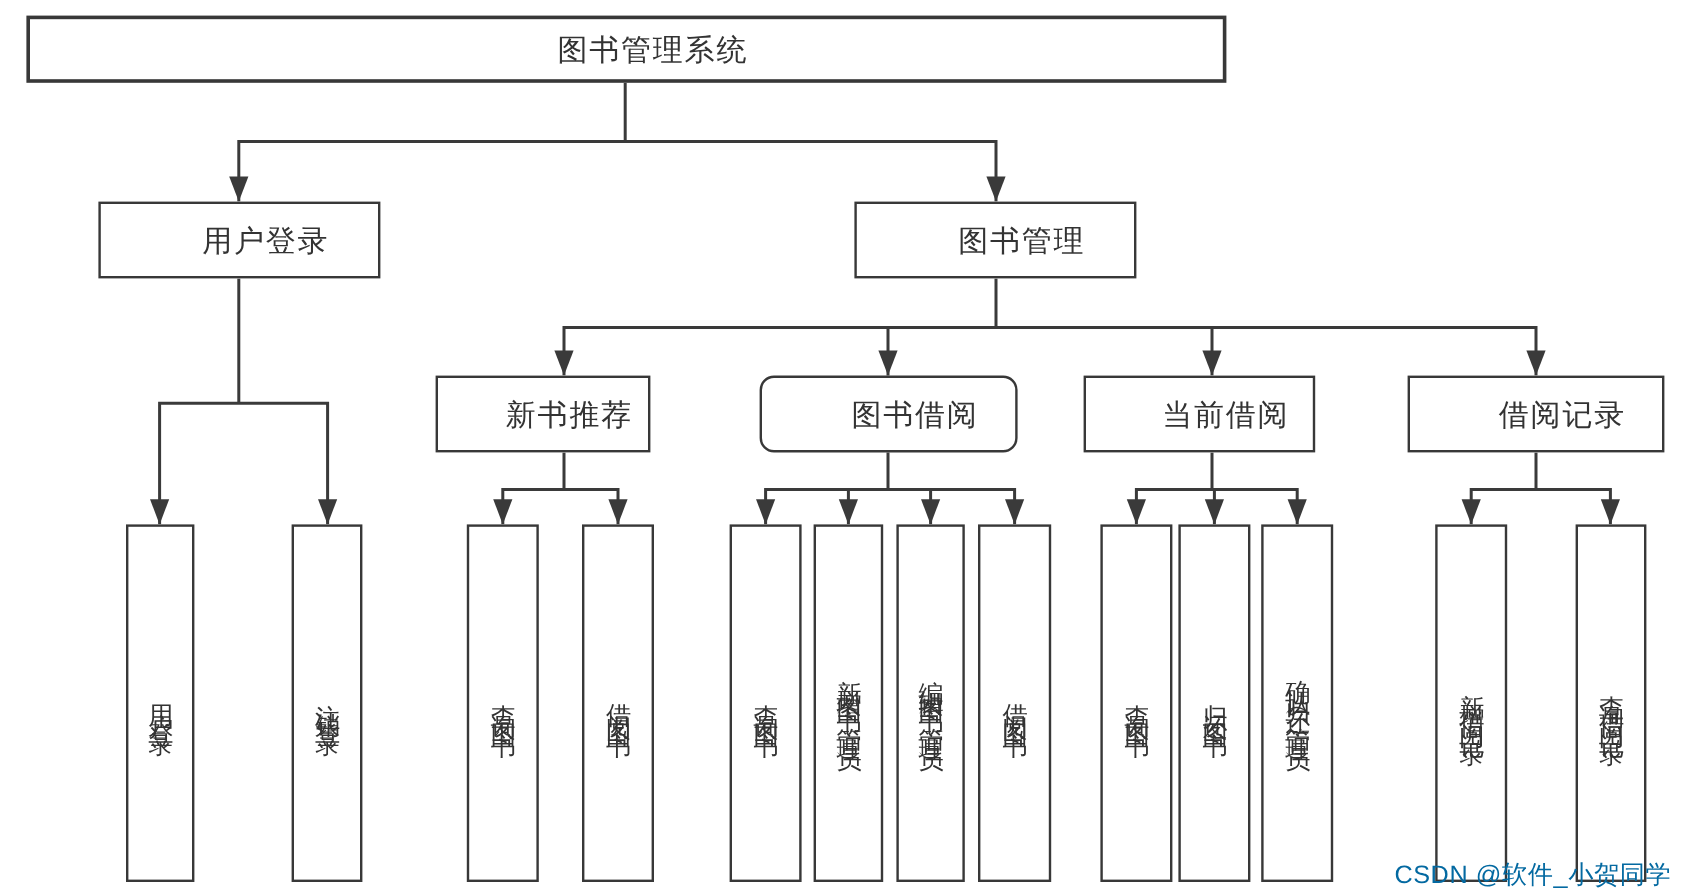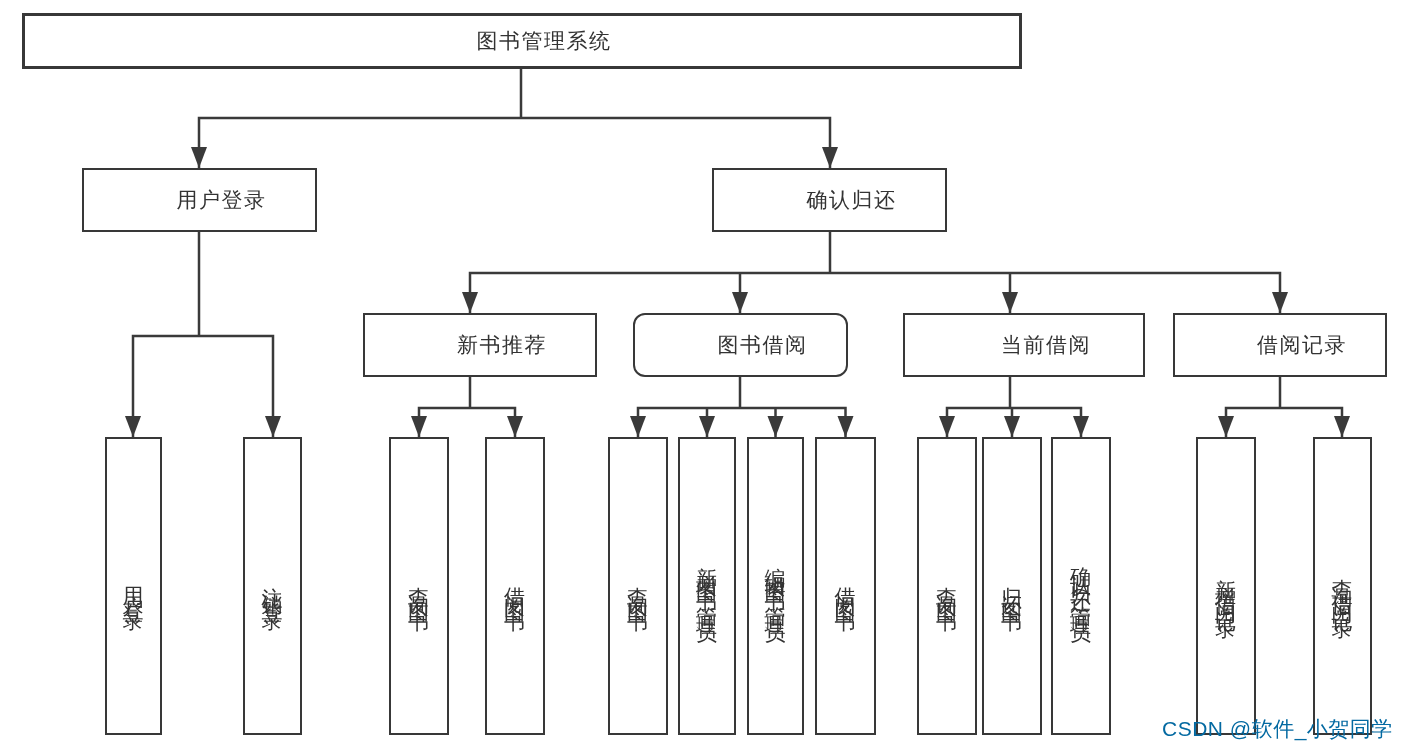--- a/index.html
+++ b/index.html
@@ -27,21 +27,21 @@
     background: #ffffff;
     border: 2.5px solid #383838;
     color: #333333;
     display: flex;
     align-items: center;
     justify-content: center;
     z-index: 2;
   }
 
   .hbox {
-    font-size: 21px;
+    font-size: 25px;
     letter-spacing: 1.5px;
     white-space: nowrap;
     padding-left: 44px;
   }
 
   .root-box {
     left: 22px; top: 13px;
     width: 1000px; height: 56px;
     border-width: 3px;
   }
@@ -124,30 +124,30 @@
   </svg>
 
   <div class="node hbox root-box">
     <span>图书管理系统</span>
   </div>
 
   <div class="node hbox lvl2" style="left:82px;">
     <span>用户登录</span>
   </div>
   <div class="node hbox lvl2" style="left:712px;">
-    <span>确认归还</span>
+    <span>图书管理</span>
   </div>
 
-  <div class="node hbox lvl3" style="left:363px;width:234px;">
+  <div class="node hbox lvl3" style="left:363px;width:179px;">
     <span>新书推荐</span>
   </div>
   <div class="node hbox lvl3" style="left:633px;width:215px;border-radius:12px;">
     <span>图书借阅</span>
   </div>
-  <div class="node hbox lvl3" style="left:903px;width:242px;">
+  <div class="node hbox lvl3" style="left:903px;width:193px;">
     <span>当前借阅</span>
   </div>
   <div class="node hbox lvl3" style="left:1173px;width:214px;">
     <span>借阅记录</span>
   </div>
 
   <div class="node leaf" style="left:105px;width:57px;">
     <span class="vtext">用户登录</span>
   </div>
   <div class="node leaf" style="left:243px;width:59px;">

